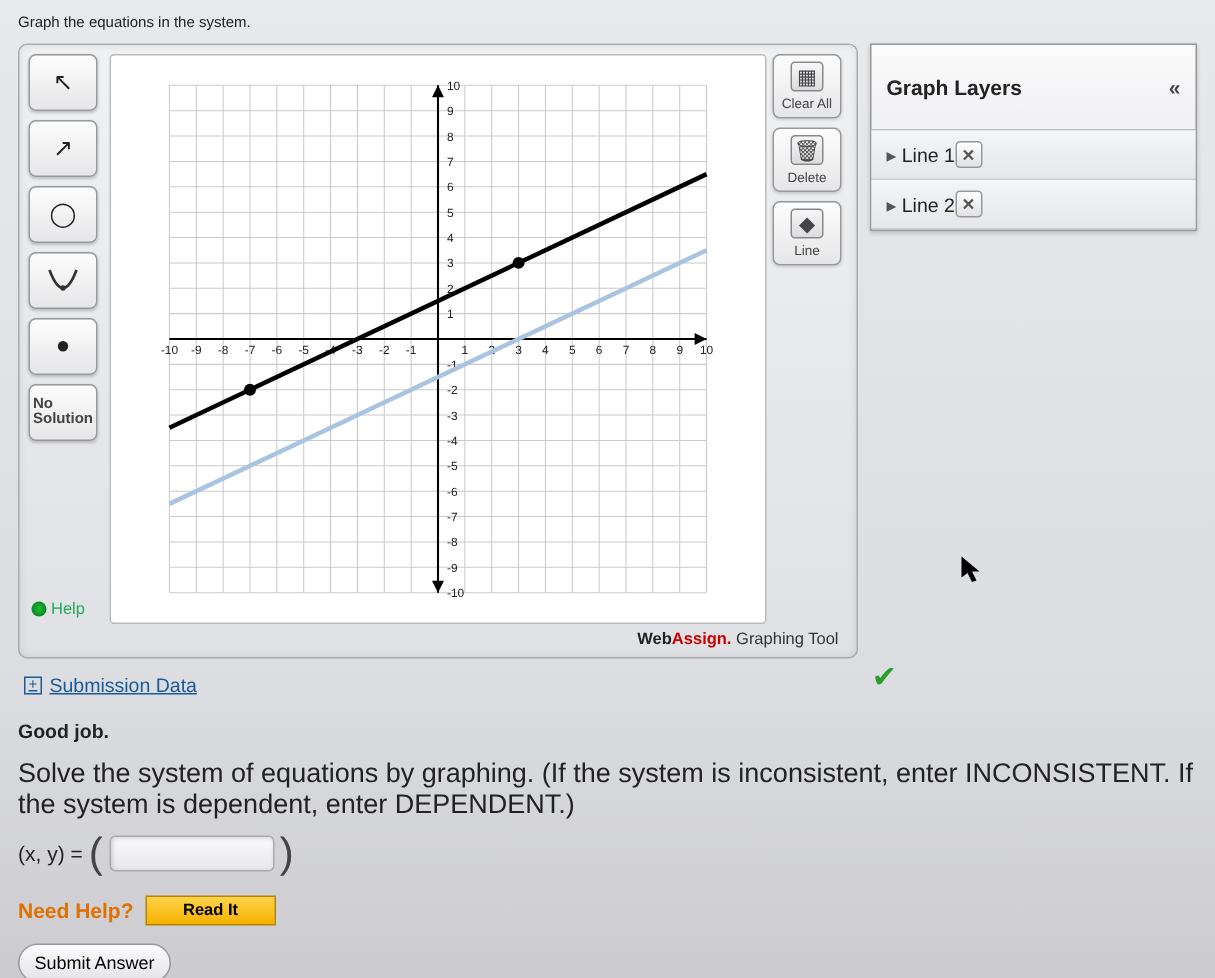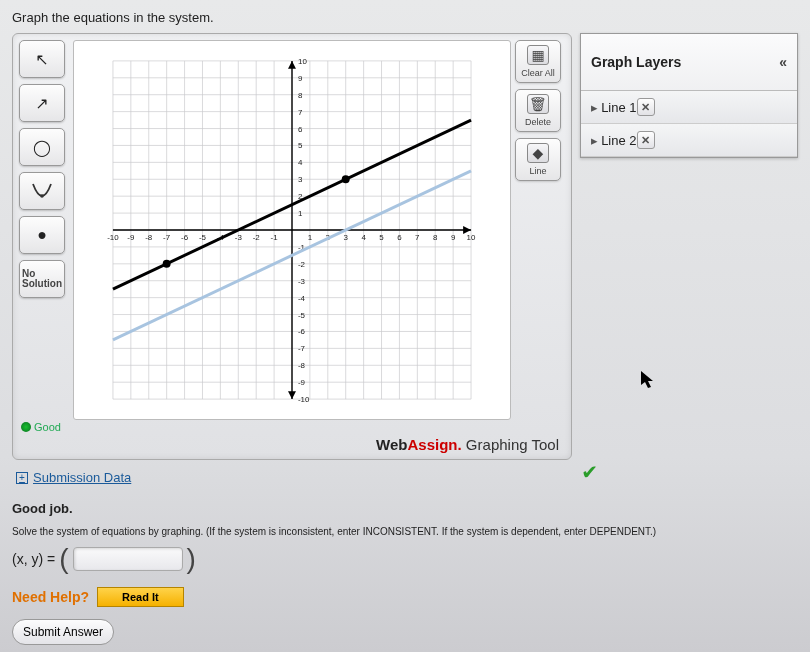--- a/index.html
+++ b/index.html
@@ -7,21 +7,21 @@
     margin: 0;
     padding: 8px 12px;
     font-family: Arial, Helvetica, sans-serif;
     font-size: 13px;
     background: linear-gradient(180deg, #e8e9ea 0%, #dcdde0 70%, #ccccd0 100%);
     color: #222;
     width: 810px;
     height: 652px;
     overflow: hidden;
   }
-  .question-text { font-size: 13px; margin: 2px 0 8px 0; }
+  .question-text { font-size: 10px; margin: 2px 0 8px 0; }
   .main-row { display: flex; gap: 8px; align-items: flex-start; }
   .tool-panel {
     width: 560px;
     background: linear-gradient(180deg,#f0f1f3,#e0e1e4);
     border: 1px solid #aaa;
     border-radius: 6px;
     padding: 6px;
     box-shadow: inset 0 0 6px rgba(0,0,0,0.1);
     position: relative;
   }
@@ -73,22 +73,22 @@
     left: 8px; bottom: 26px;
     font-size: 11px; color: #2a5;
     display: flex; align-items: center; gap: 3px;
   }
   .help-link::before {
     content: ""; width: 10px; height: 10px;
     border-radius: 50%; background: radial-gradient(#18c030,#0a7020);
     display: inline-block;
   }
   .branding {
-    text-align: right; font-size: 15px; color: #333;
-    margin-top: 16px; padding-right: 6px;
+    text-align: right; font-size: 11px; color: #333;
+    margin-top: 4px; padding-right: 6px;
   }
   .branding .wa-web { color: #222; font-weight: bold;}
   .branding .wa-red { color: #c00; font-weight: bold;}
   
   .layers-panel {
     width: 218px;
     border: 1px solid #999;
     background: linear-gradient(#fbfbfc,#e2e3e6);
     box-shadow: 0 1px 3px rgba(0,0,0,0.2);
   }
@@ -125,21 +125,21 @@
   .submission-link .plus {
     width: 12px; height: 12px; border: 1px solid #1a5a9a;
     display: inline-flex; align-items: center; justify-content: center;
     font-size: 10px; text-decoration: none; color:#1a5a9a;
     line-height: 1;
   }
   .check {
     color: #2a9d2a; font-size: 20px; float: right; margin-right: 200px;
   }
   .goodjob { font-weight: bold; color: #222; margin: 14px 0 10px 0;}
-  .solve-text { font-size: 10px; margin-bottom: 10px;}
+  .solve-text { font-size: 18px; margin-bottom: 10px;}
   .eq-row { display: flex; align-items: center; gap: 4px; font-size: 14px;}
   .paren { font-size: 28px; color: #444; line-height: 0.8;}
   .answer-input {
     width: 110px; height: 24px;
     border: 1px solid #aaa; border-radius: 4px;
     background: linear-gradient(#fafafb,#e8e8ec);
     box-shadow: inset 1px 1px 3px rgba(0,0,0,0.15);
   }
   .need-help {
     margin: 16px 0 12px 0;
@@ -302,21 +302,21 @@
           <span>Delete</span>
         </div>
         <div class="side-btn">
           <div class="side-icon">◆</div>
           <span>Line</span>
         </div>
       </div>
     </div>
 
     <div class="help-link">
-      <span>Good</span>
+      <span>Help</span>
     </div>
 
     <div class="branding">
       <span class="wa-web">Web</span><span class="wa-red">Assign.</span><span> Graphing Tool</span>
     </div>
   </div>
 
   <div class="layers-panel">
     <div class="layers-header">
       <span>Graph Layers</span>

